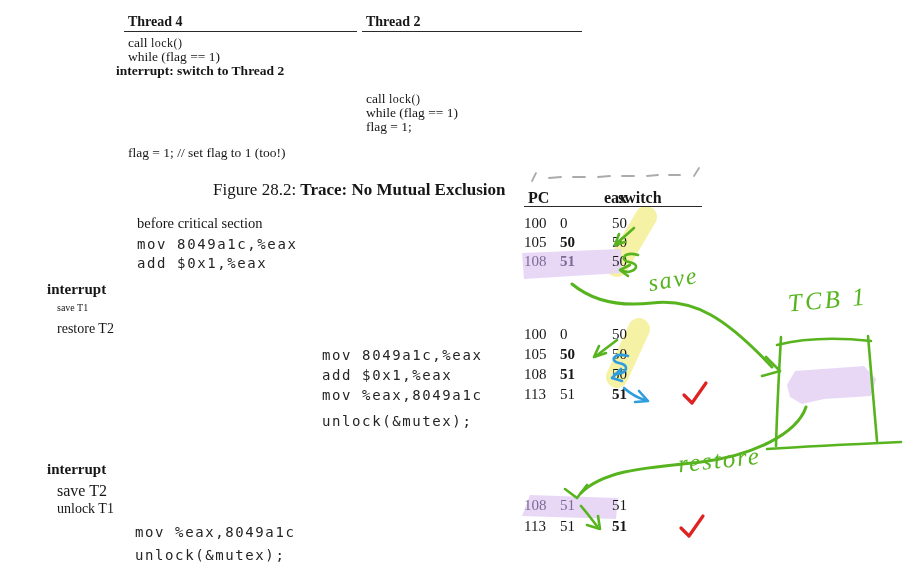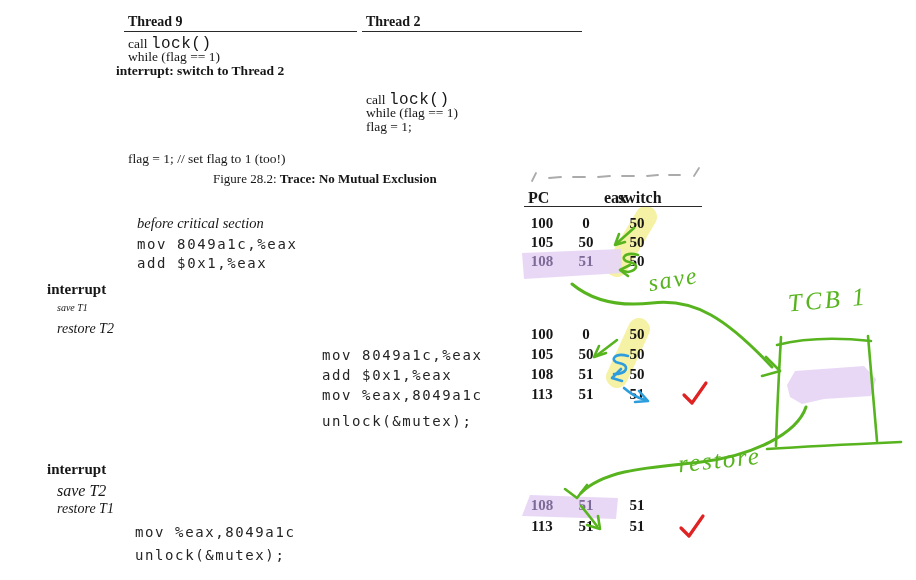--- a/index.html
+++ b/index.html
@@ -4,61 +4,61 @@
 <style>
   html,body{margin:0;padding:0;background:#ffffff;}
   .canvas{position:relative;width:916px;height:580px;background:#fff;overflow:hidden;
           font-family:"Liberation Serif",serif;}
   svg.layer{position:absolute;left:0;top:0;pointer-events:none;}
   .under{z-index:0;}
   .over{z-index:3;}
   .t{position:absolute;z-index:2;font-family:"Liberation Serif",serif;color:#161616;
      font-size:13.5px;white-space:pre;line-height:1.1;}
   .b{font-weight:bold;}
-  .i{font-style:italic;}
-  .mono{font-family:Liberation Mono, monospace;font-size:16px;letter-spacing:0.5px;}
+  .i{}
+  .mono{font-family:Liberation Serif, serif;font-size:12px;letter-spacing:0.5px;}
   .code{position:absolute;z-index:2;font-family:"DejaVu Sans Mono","Liberation Mono",monospace;
         font-size:14px;letter-spacing:1.6px;color:#242424;white-space:pre;}
   .rule{position:absolute;z-index:2;height:0;border-top:1.5px solid #2a2a2a;}
   .vrow{position:absolute;z-index:2;left:524px;display:flex;font-size:15px;color:#161616;}
-  .vrow span{display:inline-block;text-align:center;font-weight:bold;}
+  .vrow span{display:inline-block;text-align:left;}
   .pcc{width:36px;} .eaxc{width:52px;} .ctrc{width:50px;}
   .hl{color:#7d6a96;}
   .hand{position:absolute;z-index:3;color:#57b41f;font-family:"Liberation Serif",serif;
         font-style:italic;white-space:pre;}
 </style>
 </head>
 <body>
 
 <div class="canvas">
 
   <svg class="layer under" width="916" height="580" viewBox="0 0 916 580">
     <line x1="646" y1="217" x2="617" y2="266" stroke="#f3ee8c" stroke-width="22" stroke-linecap="round" opacity="0.78"></line>
     <line x1="639" y1="329" x2="617" y2="377" stroke="#f3ee8c" stroke-width="22" stroke-linecap="round" opacity="0.78"></line>
     <polygon points="522,253 621,249 622,273 524,279" fill="#e7d6f5" opacity="0.95"></polygon>
     <polygon points="530,495 618,498 616,519 522,516" fill="#e7d6f5" opacity="0.95"></polygon>
     <polygon points="795,371 864,366 876,379 871,396 824,399 802,404 790,397 787,385" fill="#e7d6f5" opacity="0.95"></polygon>
   </svg>
 
-  <div class="t b" style="left:128px;top:14px;font-size:14px">Thread 9</div>
+  <div class="t b" style="left:128px;top:14px;font-size:14px">Thread 4</div>
   <div class="rule" style="left:124px;top:31px;width:233px"></div>
   <div class="t b" style="left:366px;top:14px;font-size:14px">Thread 2</div>
   <div class="rule" style="left:362px;top:31px;width:220px"></div>
 
   <div class="t" style="left:128px;top:36px"><span>call </span><span class="mono">lock()</span></div>
   <div class="t" style="left:128px;top:50px">while (flag == 1)</div>
   <div class="t b" style="left:116px;top:64px">interrupt: switch to Thread 2</div>
 
   <div class="t" style="left:366px;top:92px"><span>call </span><span class="mono">lock()</span></div>
   <div class="t" style="left:366px;top:106px">while (flag == 1)</div>
   <div class="t" style="left:366px;top:120px">flag = 1;</div>
 
-  <div class="t" style="left:128px;top:152px">flag = 1; // set flag to 1 (too!)</div>
+  <div class="t" style="left:128px;top:146px">flag = 1; // set flag to 1 (too!)</div>
 
-  <div class="t" style="left:213px;top:172px;font-size:13px"><span>Figure 28.2: </span><span class="b">Trace: No Mutual Exclusion</span></div>
+  <div class="t" style="left:213px;top:181px;font-size:17px"><span>Figure 28.2: </span><span class="b">Trace: No Mutual Exclusion</span></div>
 
   <div class="t b" style="left:528px;top:189px;font-size:16px">PC</div>
   <div class="t b" style="left:604px;top:189px;font-size:16px">eax</div>
   <div class="t b" style="left:618px;top:189px;font-size:16px">switch</div>
   <div class="rule" style="left:524px;top:206px;width:178px;border-top-width:1.6px"></div>
 
   <div class="t i" style="left:137px;top:216px;font-size:14.5px">before critical section</div>
   <div class="code" style="left:137px;top:236px">mov 8049a1c,%eax</div>
   <div class="code" style="left:137px;top:255px">add $0x1,%eax</div>
 
@@ -103,21 +103,21 @@
       <span class="ctrc">50</span>
     </div>
   <div class="vrow" style="top:386px">
       <span class="pcc">113</span>
       <span class="eaxc">51</span>
       <span class="ctrc b">51</span>
     </div>
 
   <div class="t b" style="left:47px;top:461px;font-size:15px">interrupt</div>
   <div class="t i" style="left:57px;top:482px;font-size:16px">save T2</div>
-  <div class="t i" style="left:57px;top:501px;font-size:14px">restore T1</div>
+  <div class="t i" style="left:57px;top:501px;font-size:14px">unlock T1</div>
 
   <div class="vrow" style="top:497px">
       <span class="pcc hl">108</span>
       <span class="eaxc hl">51</span>
       <span class="ctrc">51</span>
     </div>
   <div class="vrow" style="top:518px">
       <span class="pcc">113</span>
       <span class="eaxc">51</span>
       <span class="ctrc b">51</span>

